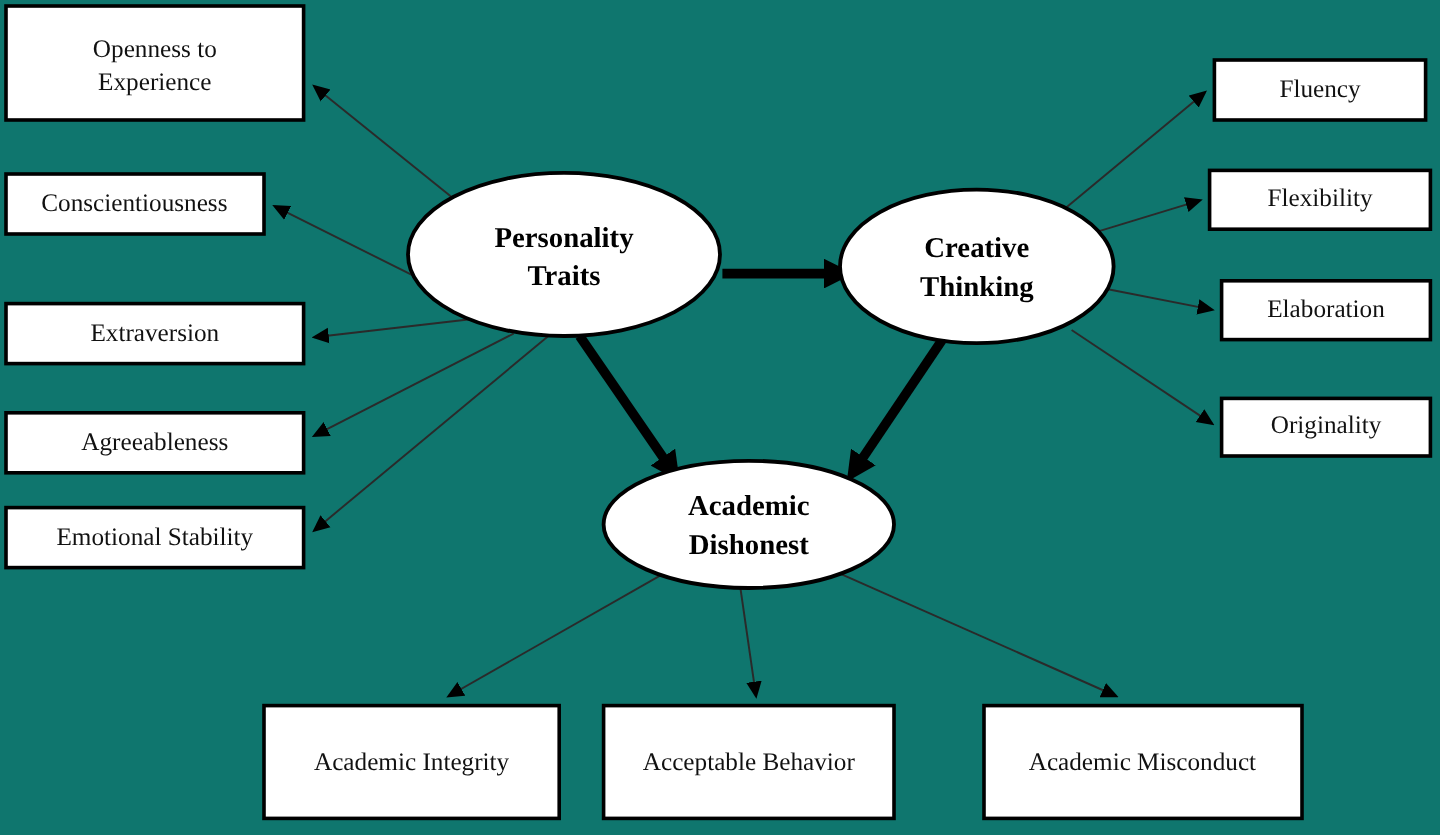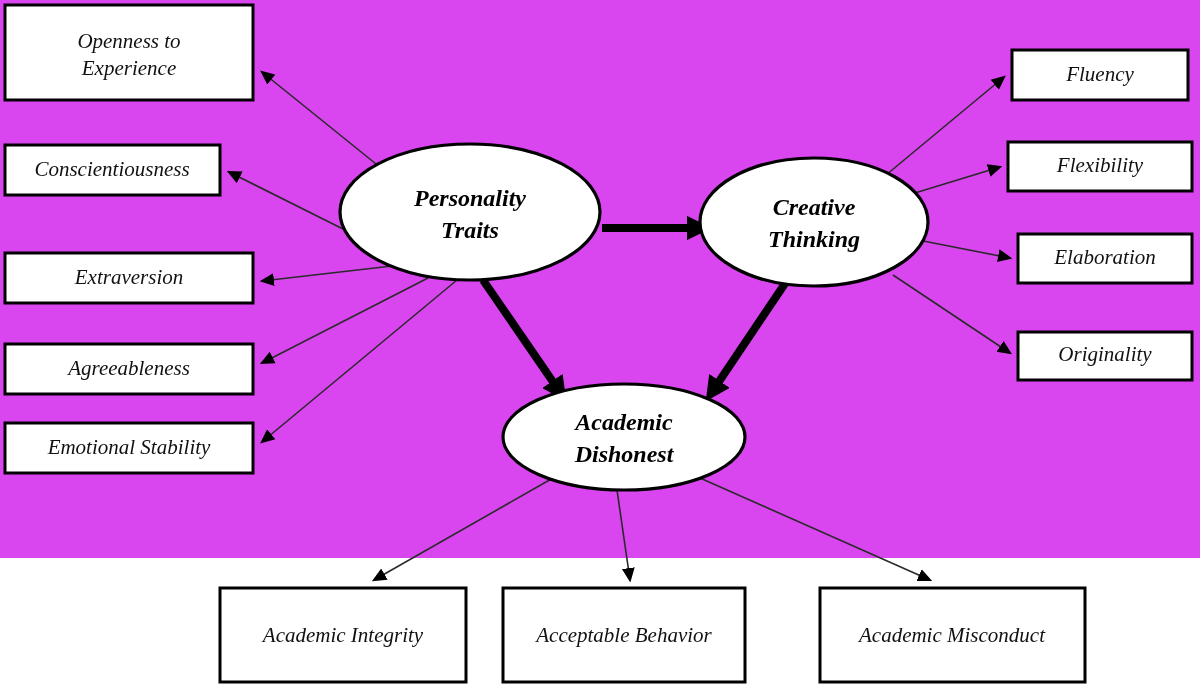--- a/index.html
+++ b/index.html
@@ -9,23 +9,22 @@
   }
   body {
     width: 1200px;
     height: 696px;
     font-family: "Liberation Serif", "DejaVu Serif", serif;
     overflow: hidden;
   }
   #diagram-root {
     position: relative;
     width: 1200px;
-    height: 558px;
-    background: #d946ef;
-    font-style: italic;
+    height: 696px;
+    background: #0f766e;
   }
   svg.diagram {
     display: block;
     width: 1200px;
     height: 696px;
   }
   .box-rect {
     fill: #ffffff;
     stroke: #000000;
     stroke-width: 3;

